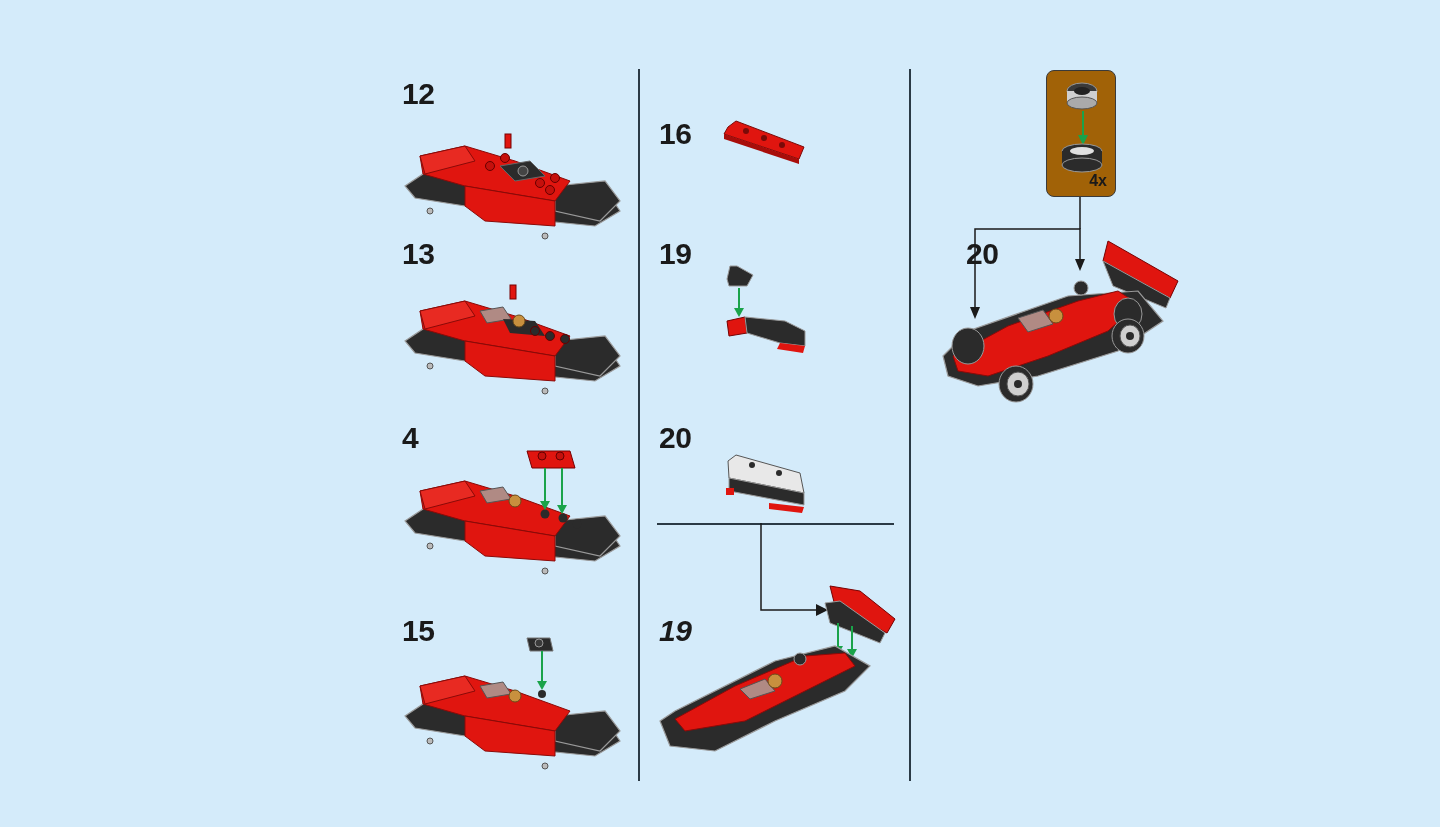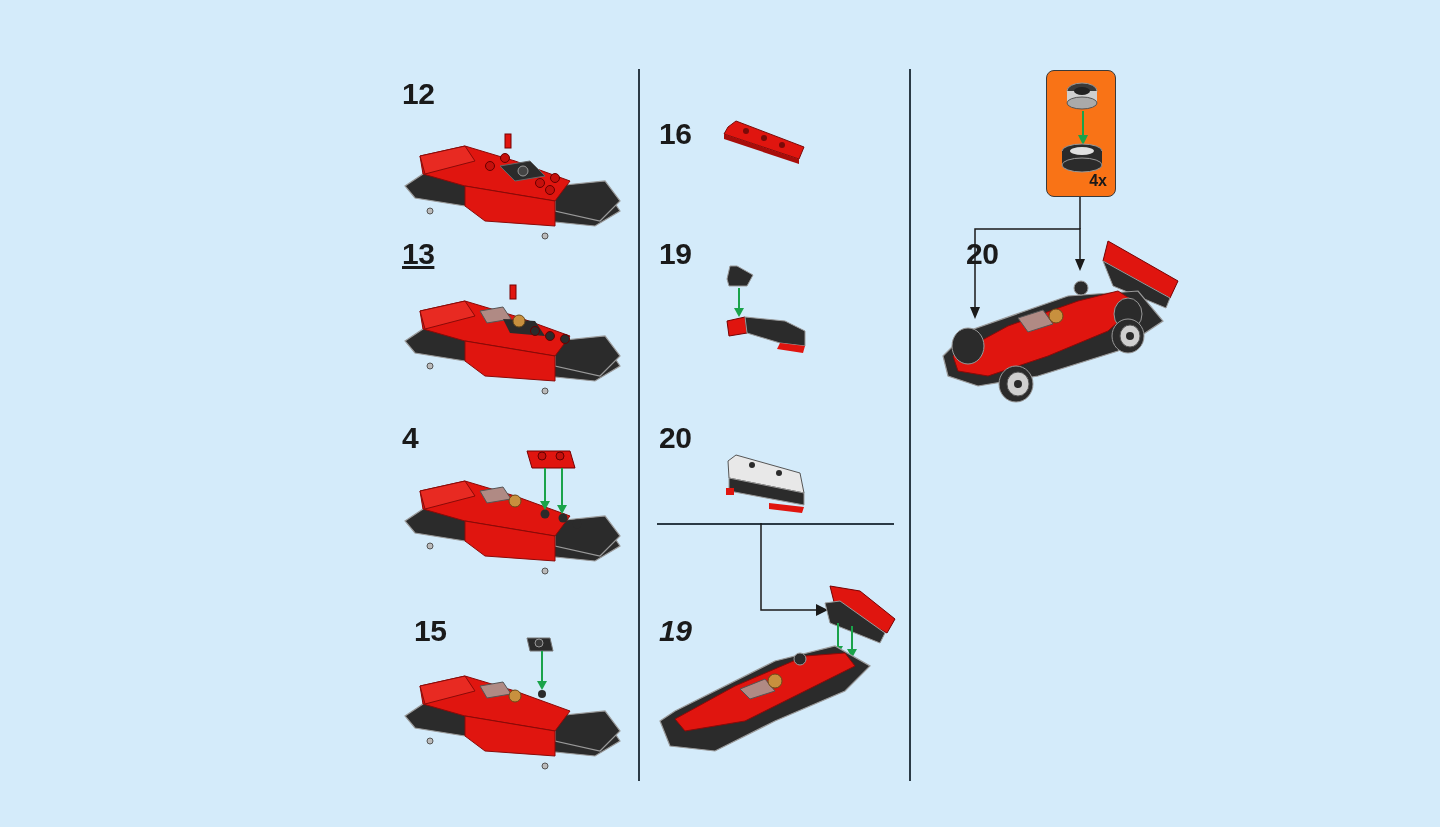--- a/index.html
+++ b/index.html
@@ -13,43 +13,43 @@
   .step-num {
     position: absolute;
     font-family: "Liberation Sans", sans-serif;
     font-weight: bold; font-size: 30px; color: #1a1a1a;
     letter-spacing: -0.5px; line-height: 1;
   }
   .divider { position: absolute; background: #2b3a45; }
   .illus { position: absolute; }
   .callout {
     position: absolute; left: 1046px; top: 59px; width: 70px; height: 127px;
-    background: #f97316; border: 1.5px solid #3a3a3a; border-radius: 8px;
+    background: #a16207; border: 1.5px solid #3a3a3a; border-radius: 8px;
     box-sizing: border-box;
   }
   .callout-count {
     position: absolute; right: 8px; bottom: 6px;
     font-weight: bold; font-size: 16px; color: #1a1a1a;
     font-family: "Liberation Sans", sans-serif;
   }
   svg { overflow: visible; }
 </style>
 </head>
 <body>
 
 <div class="page">
 
   <div class="divider" style="left:638px; top:58px; width:2px; height:712px;"></div>
   <div class="divider" style="left:909px; top:58px; width:2px; height:712px;"></div>
   <div class="divider" style="left:657px; top:512px; width:237px; height:1.5px;"></div>
 
   <div class="step-num" style="left:402px; top:68px;">12</div>
-  <div class="step-num" style="left:402px; top:228px;text-decoration:underline;">13</div>
+  <div class="step-num" style="left:402px; top:228px;">13</div>
   <div class="step-num" style="left:402px; top:412px;">4</div>
-  <div class="step-num" style="left:402px; top:605px;margin-left:12px;">15</div>
+  <div class="step-num" style="left:402px; top:605px;">15</div>
   <div class="step-num" style="left:659px; top:68px;margin-top:40px;">16</div>
   <div class="step-num" style="left:659px; top:228px;">19</div>
   <div class="step-num" style="left:659px; top:412px;">20</div>
   <div class="step-num" style="left:659px; top:605px;font-style:italic;">19</div>
   <div class="step-num" style="left:930px; top:228px;margin-left:36px;">20</div>
 
   <svg width="0" height="0" style="position:absolute">
     <defs>
       <g id="car-base">
 

